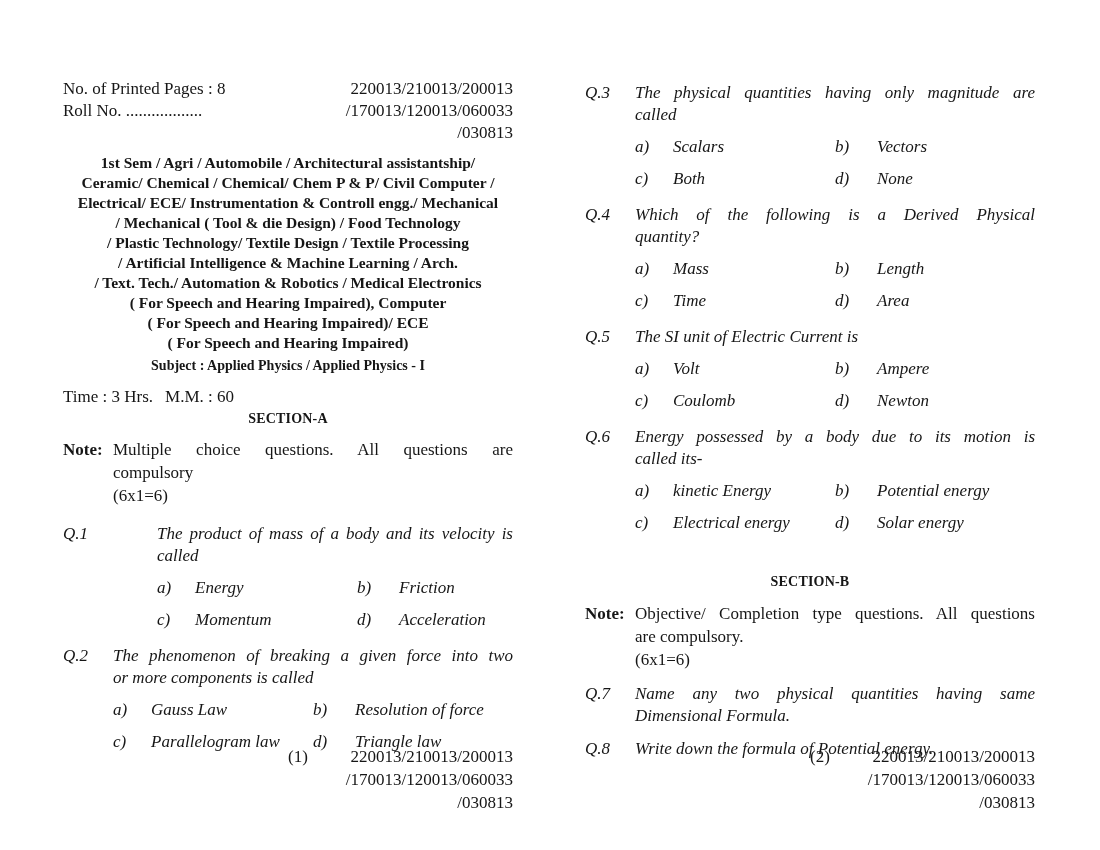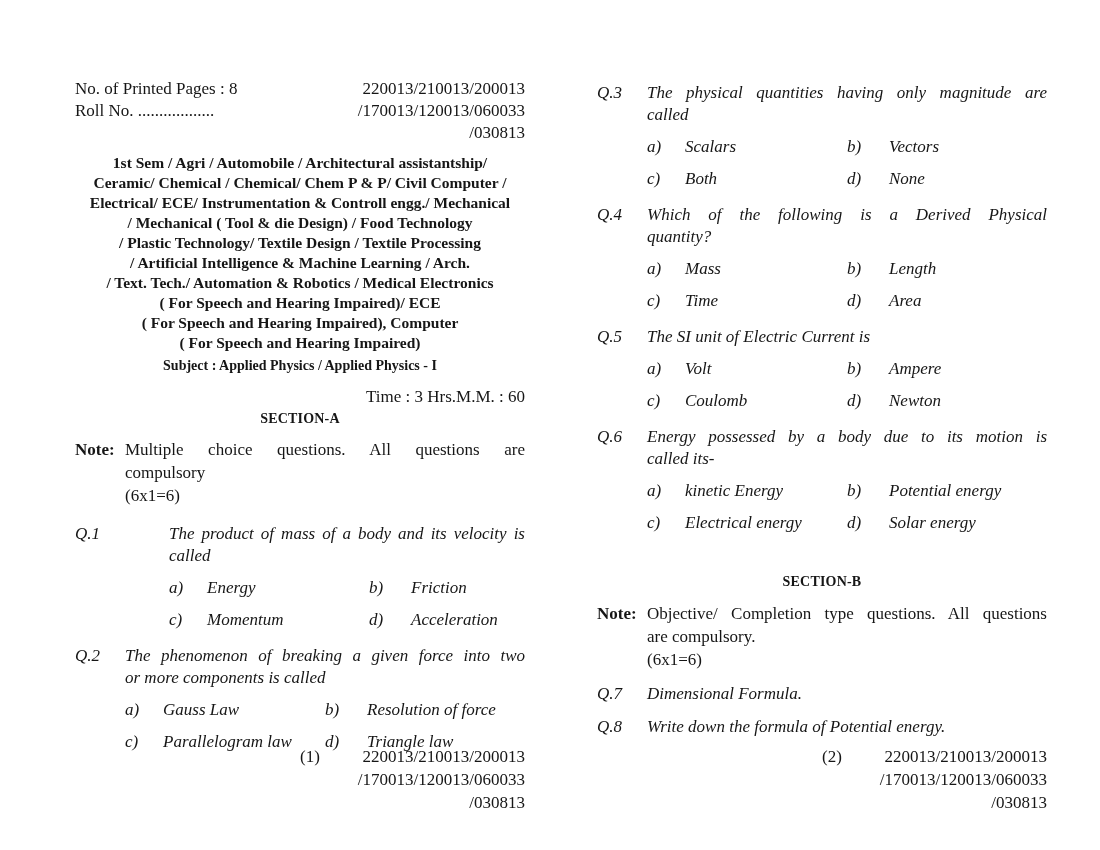--- a/index.html
+++ b/index.html
@@ -1,31 +1,31 @@
 <!DOCTYPE html>
 <html><head>
 <meta charset="utf-8">
 <style>
   html,body{margin:0;padding:0;background:#ffffff;}
   .page{
     position:relative;width:1040px;height:850px;background:#ffffff;
     font-family:"Liberation Serif","DejaVu Serif",serif;color:#161616;
-    font-size:17px;overflow:hidden;margin-left:12px;
+    font-size:17px;overflow:hidden;
   }
   .col{position:absolute;top:78px;width:450px;}
   .col-left{left:63px;}
   .col-right{left:585px;}
 
   .head-row{display:flex;justify-content:space-between;line-height:22px;}
   .codes-block{text-align:right;white-space:pre-line;}
 
   .course-block{margin-top:9px;text-align:center;font-weight:bold;font-size:15.5px;line-height:20px;}
   .subject-line{margin-top:5px;text-align:center;font-weight:bold;font-size:14px;}
 
-  .time-row{margin-top:12px;display:flex;justify-content:flex-end;line-height:22px;}
+  .time-row{margin-top:12px;display:flex;justify-content:flex-start;line-height:22px;gap:12px;}
   .section-title{margin-top:3px;text-align:center;font-weight:bold;font-size:14px;letter-spacing:.2px;}
 
   .note{display:flex;line-height:23px;}
   .note-label{width:50px;flex:none;font-weight:bold;}
   .note-body{flex:1;}
   .note-l2{display:flex;justify-content:space-between;flex-direction:column;}
 
   .q{display:flex;font-style:italic;}
   .qno{width:50px;flex:none;line-height:22px;}
   .qbody{flex:1;line-height:22px;}
@@ -59,22 +59,22 @@
     </div>
 
     <div class="course-block">
       <div>1st Sem / Agri / Automobile / Architectural assistantship/</div>
       <div>Ceramic/ Chemical / Chemical/ Chem P &amp; P/ Civil Computer /</div>
       <div>Electrical/ ECE/ Instrumentation &amp; Controll engg./ Mechanical</div>
       <div>/ Mechanical ( Tool &amp; die Design) / Food Technology</div>
       <div>/ Plastic Technology/ Textile Design / Textile Processing</div>
       <div>/ Artificial Intelligence &amp; Machine Learning / Arch.</div>
       <div>/ Text. Tech./ Automation &amp; Robotics / Medical Electronics</div>
+      <div>( For Speech and Hearing Impaired),  Computer</div>
       <div>( For Speech and Hearing Impaired)/ ECE</div>
-      <div>( For Speech and Hearing Impaired),  Computer</div>
       <div>( For Speech and Hearing Impaired)</div>
     </div>
 
     <div class="subject-line">Subject : Applied Physics / Applied Physics - I</div>
 
     <div class="time-row">
       <span>Time : 3 Hrs.</span>
       <span>M.M. : 60</span>
     </div>
 
@@ -222,20 +222,21 @@
         <div class="note-l2">
           <span>are compulsory.</span>
           <span>(6x1=6)</span>
         </div>
       </div>
     </div>
 
     <div class="q mt12">
       <div class="qno">Q.7</div>
       <div class="qbody">
+        <div class="jline">Name any two physical quantities having same</div>
         <div>Dimensional Formula.</div>
       </div>
     </div>
 
     <div class="q mt11">
       <div class="qno">Q.8</div>
       <div class="qbody">
         <div>Write down the formula of Potential energy.</div>
       </div>
     </div>

